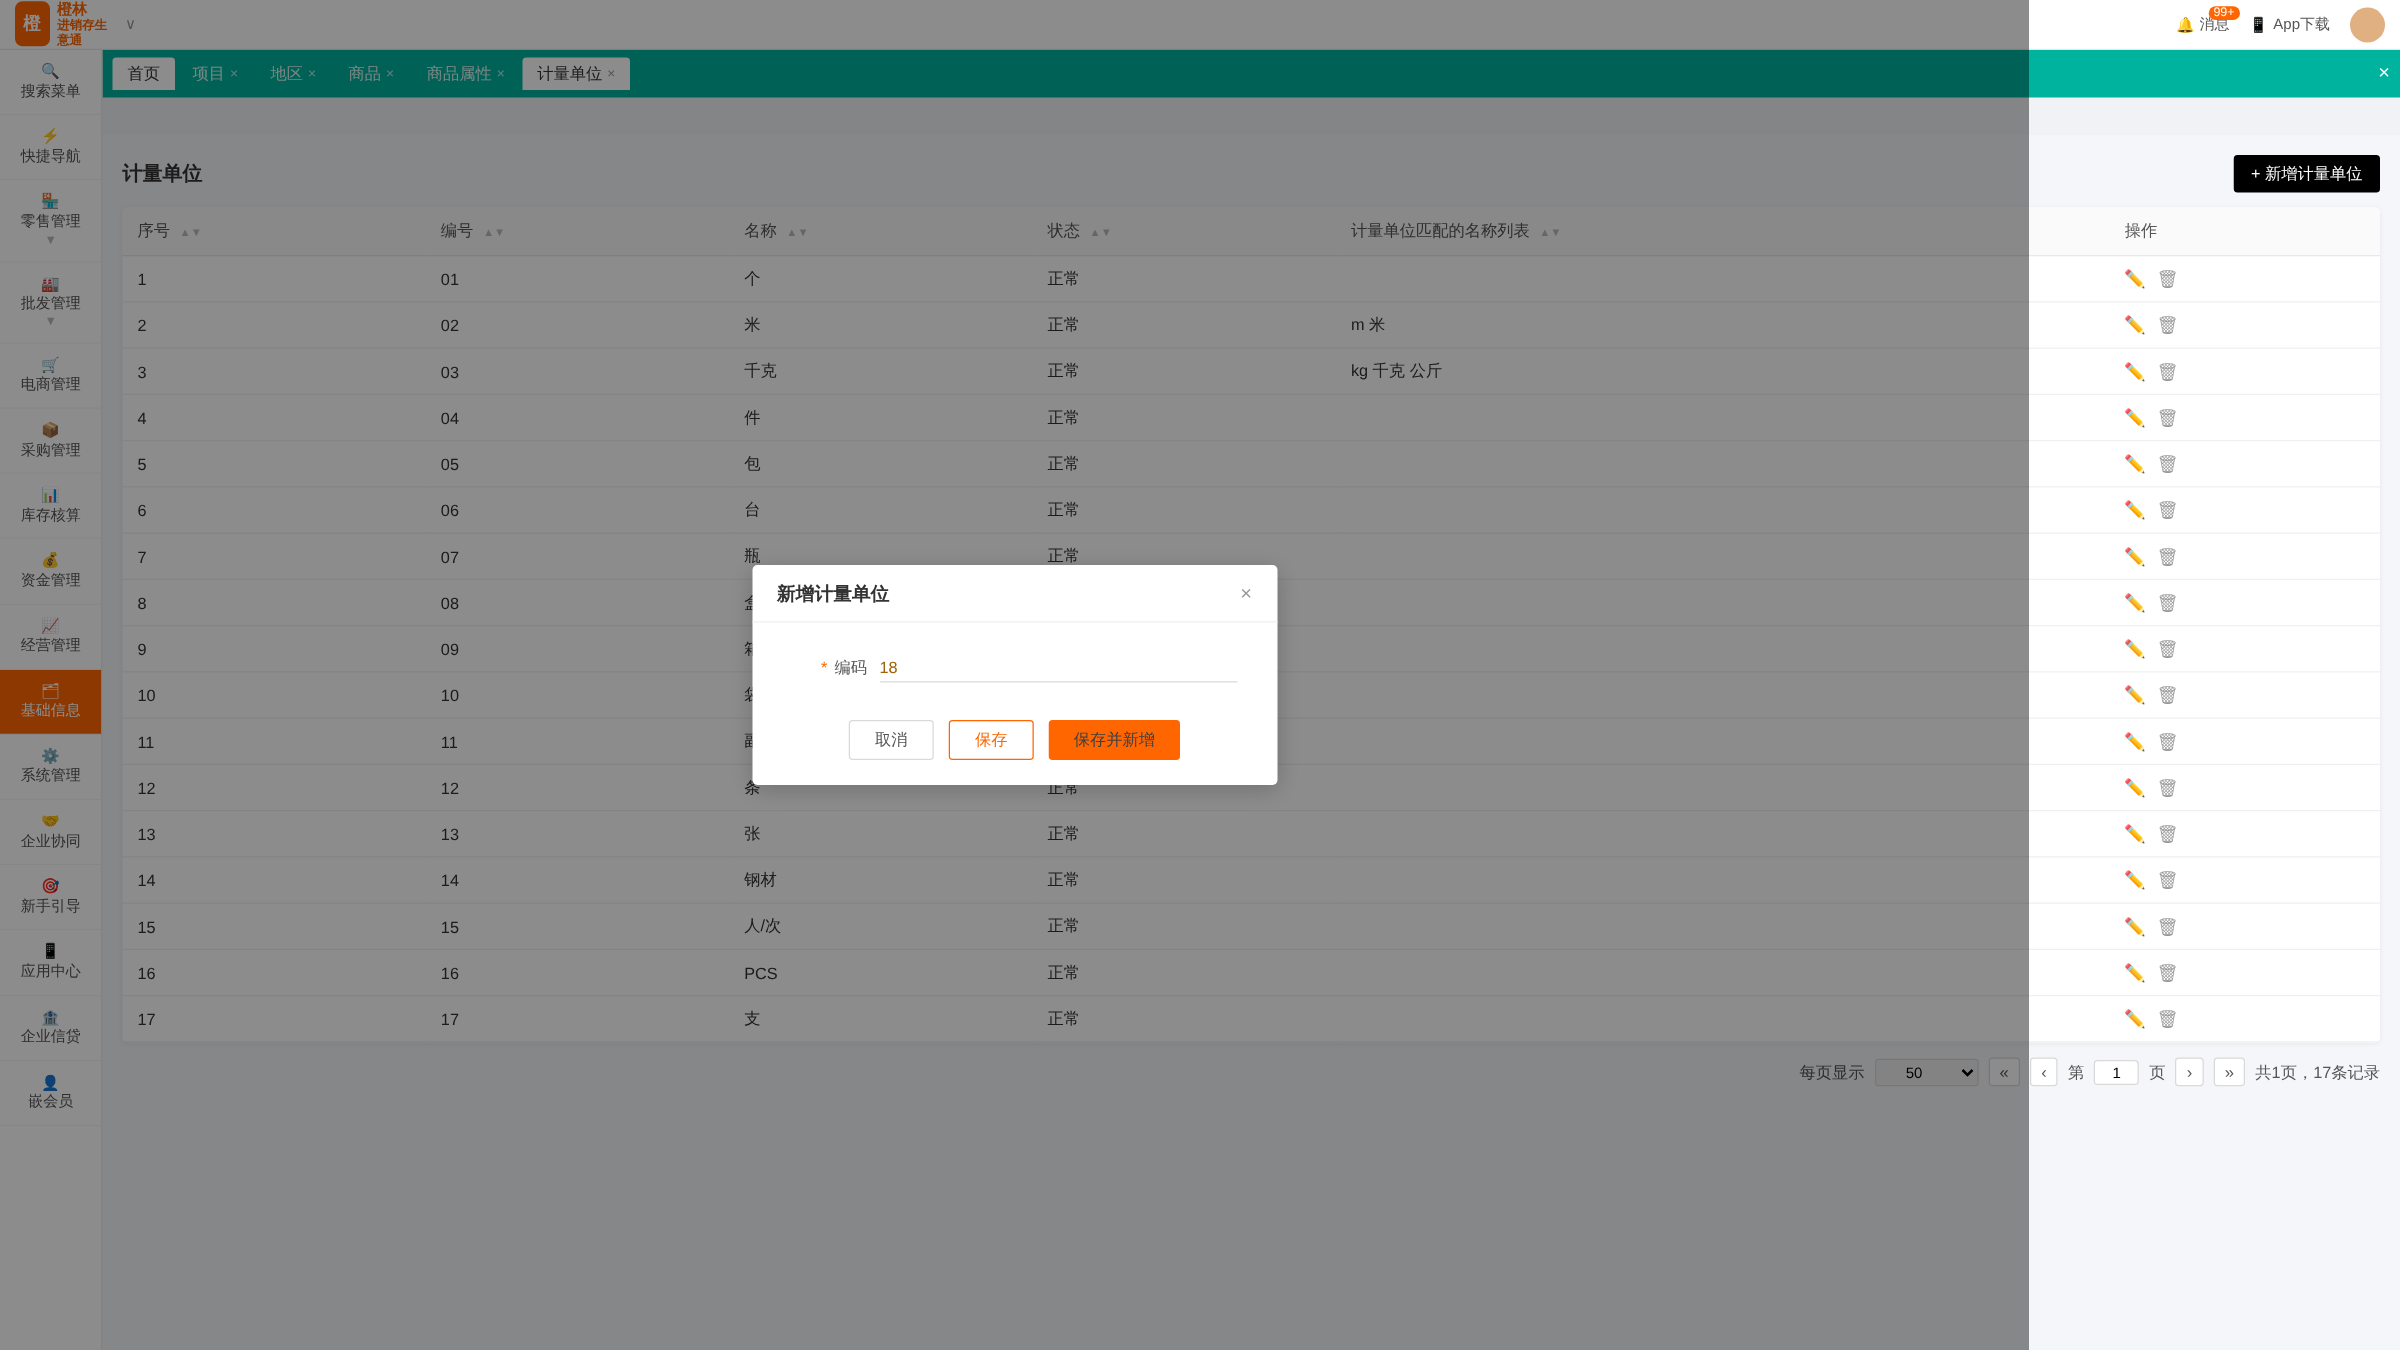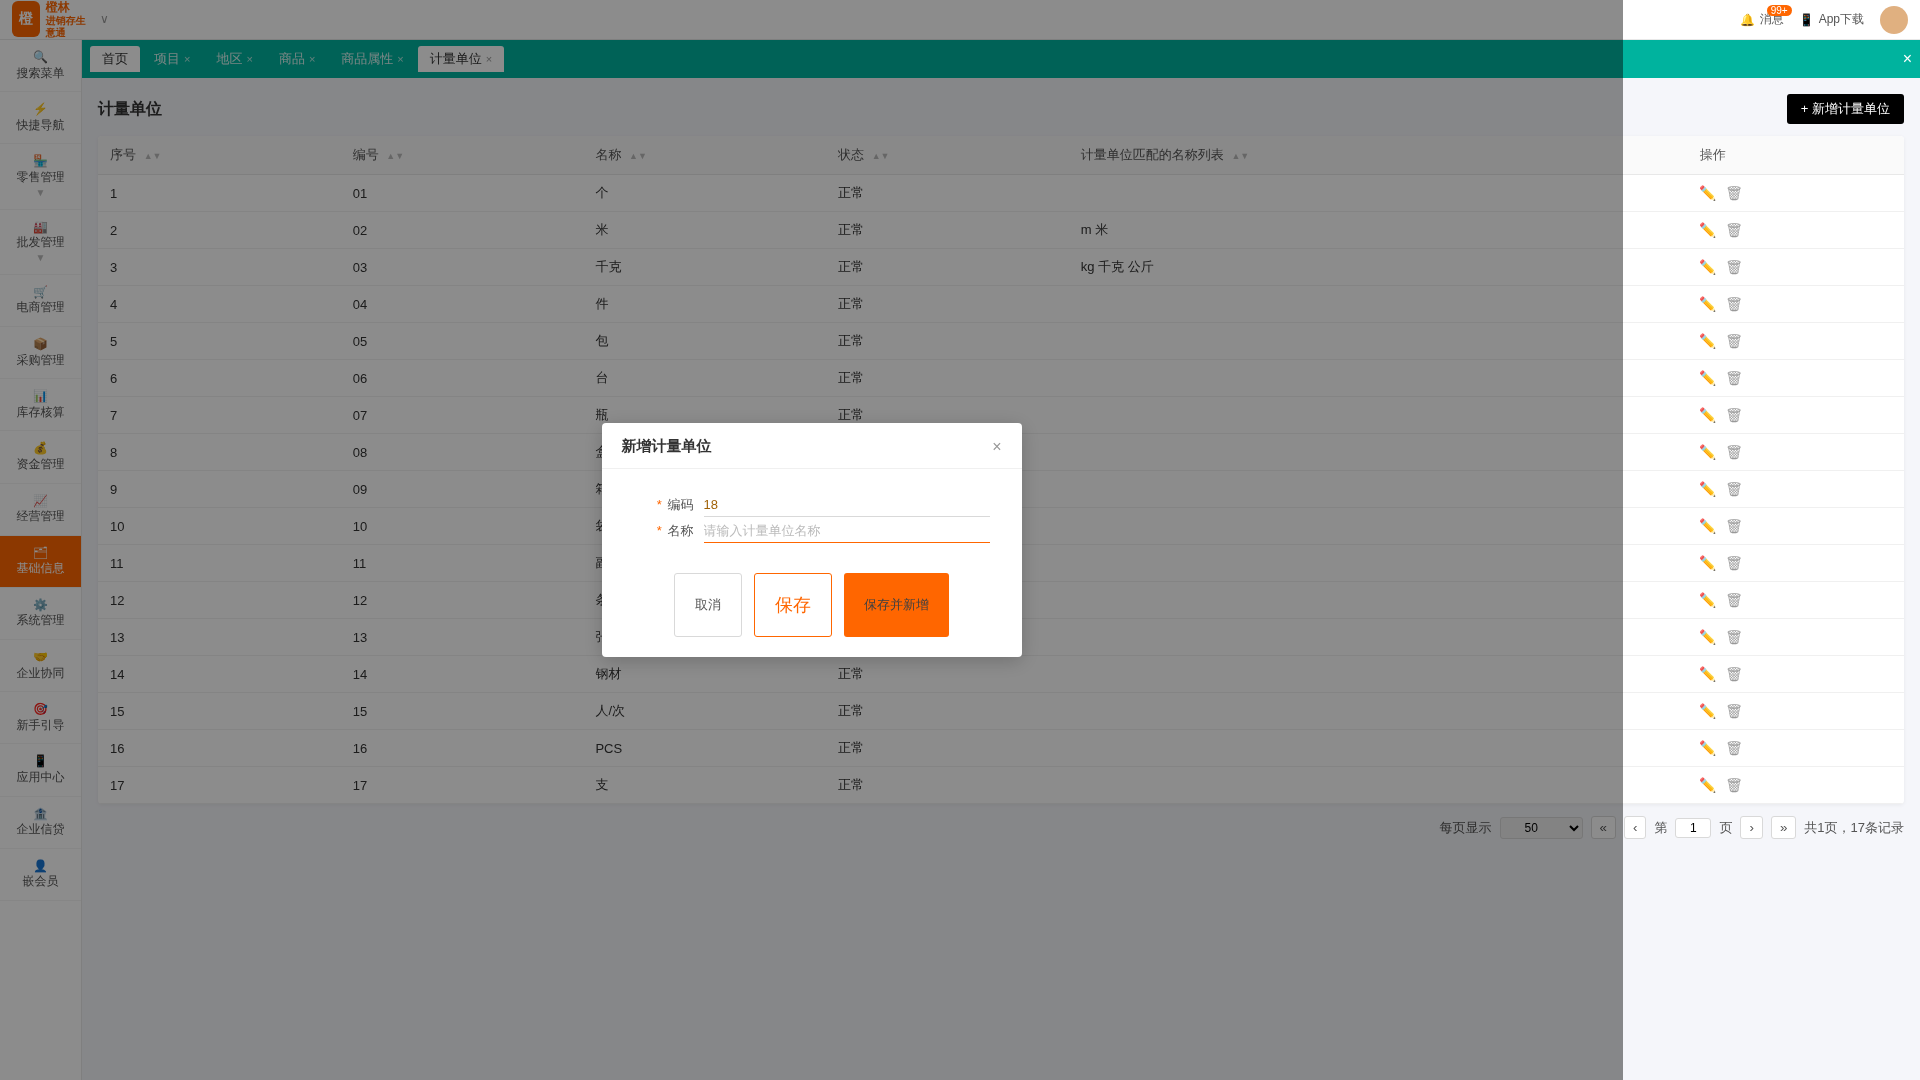--- a/index.html
+++ b/index.html
@@ -20,21 +20,21 @@
 
     .body-area { display: flex; flex: 1; overflow: hidden; }
 
     
     .sidebar { width: 82px; background: #fff; border-right: 1px solid #e8e8e8; display: flex; flex-direction: column; overflow-y: auto; }
     .sidebar-item { display: flex; flex-direction: column; align-items: center; justify-content: center; padding: 10px 4px; cursor: pointer; font-size: 12px; color: #555; border-bottom: 1px solid #f5f5f5; min-height: 48px; text-align: center; line-height: 1.3; }
     .sidebar-item.active { background: #f60; color: #fff; }
     .sidebar-item-arrow { font-size: 10px; color: #bbb; }
 
     
-    .main-content { flex: 1; display: flex; flex-direction: column; overflow: hidden; }
+    .main-content { flex: 1; display: flex; flex-direction: column; overflow: hidden; gap: 30px; }
 
     
     .tabs-bar { background: #00b39e; display: flex; align-items: center; height: 38px; padding: 0 8px; gap: 2px; }
     .tab { display: flex; align-items: center; gap: 4px; padding: 4px 12px; border-radius: 3px 3px 0 0; font-size: 13px; cursor: pointer; color: rgba(255,255,255,0.85); }
     .tab.active { background: #fff; color: #333; }
     .tab-close { color: rgba(255,255,255,0.7); font-size: 11px; cursor: pointer; }
     .tab.active .tab-close { color: #999; }
     .tabs-close-all { margin-left: auto; color: #fff; font-size: 16px; cursor: pointer; }
 
     
@@ -67,21 +67,21 @@
     .modal-close { color: #999; cursor: pointer; font-size: 16px; }
     .modal-body { padding: 24px 32px 16px; }
     .form-row { display: flex; align-items: center; margin-bottom: 2px; }
     .form-label { width: 60px; text-align: right; color: #555; font-size: 13px; margin-right: 10px; flex-shrink: 0; }
     .form-label .required { color: #f60; margin-right: 2px; }
     .form-input { flex: 1; border: none; border-bottom: 1px solid #d9d9d9; padding: 4px 0; font-size: 13px; outline: none; color: #a16207; }
     .form-input.active-input { border-bottom: 1px solid #f60; }
     .form-input::placeholder { color: #bbb; }
     .modal-footer { display: flex; justify-content: center; gap: 12px; padding: 12px 20px 20px; }
     .btn-cancel { border: 1px solid #d9d9d9; background: #fff; color: #555; padding: 6px 20px; border-radius: 3px; cursor: pointer; font-size: 13px; }
-    .btn-save { border: 1px solid #f60; background: #fff; color: #f60; padding: 19px 20px; border-radius: 3px; cursor: pointer; font-size: 18px; }
+    .btn-save { border: 1px solid #f60; background: #fff; color: #f60; padding: 6px 20px; border-radius: 3px; cursor: pointer; font-size: 13px; }
     .btn-save-new { border: none; background: #f60; color: #404040; padding: 6px 20px; border-radius: 3px; cursor: pointer; font-size: 13px; }
 
     
     .search-bar { padding: 4px 12px; background: #f5f6fa; border-bottom: 1px solid #e8e8e8; display: flex; align-items: center; gap: 8px; height: 36px; }
   </style>
 </head>
 <body>
 
 <div class="app-container">
 
@@ -498,27 +498,20 @@
       <span class="modal-close">×</span>
     </div>
     <div class="modal-body">
       <div class="form-row">
         <div class="form-label">
           <span class="required">*</span>
           <span>编码</span>
         </div>
         <input class="form-input" value="18" style="">
       </div>
-      <div class="form-row">
-        <div class="form-label">
-          <span class="required">*</span>
-          <span>名称</span>
-        </div>
-        <input class="form-input active-input" placeholder="请输入计量单位名称" style="">
-      </div>
     </div>
     <div class="modal-footer">
       <button class="btn-cancel">取消</button>
       <button class="btn-save">保存</button>
       <button class="btn-save-new">保存并新增</button>
     </div>
   </div>
 </div>
 
 </body></html>

